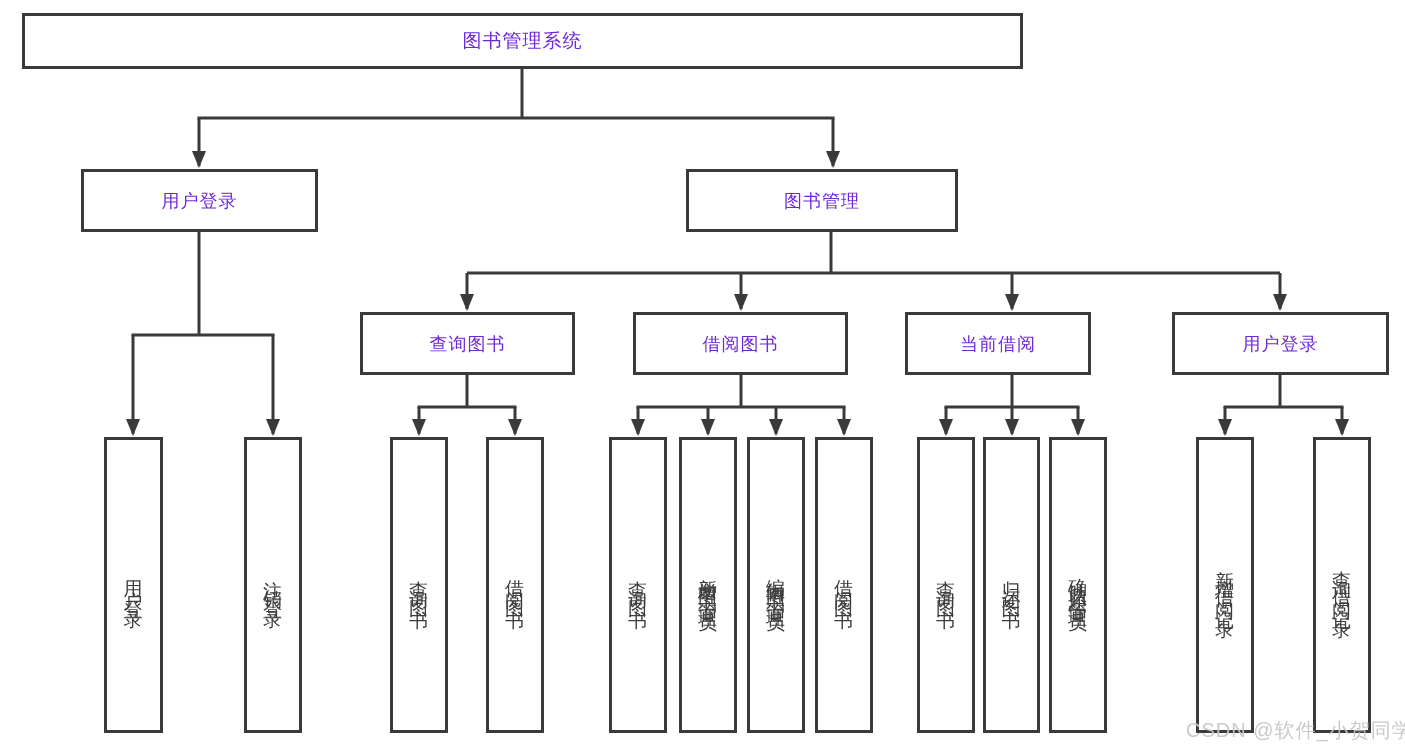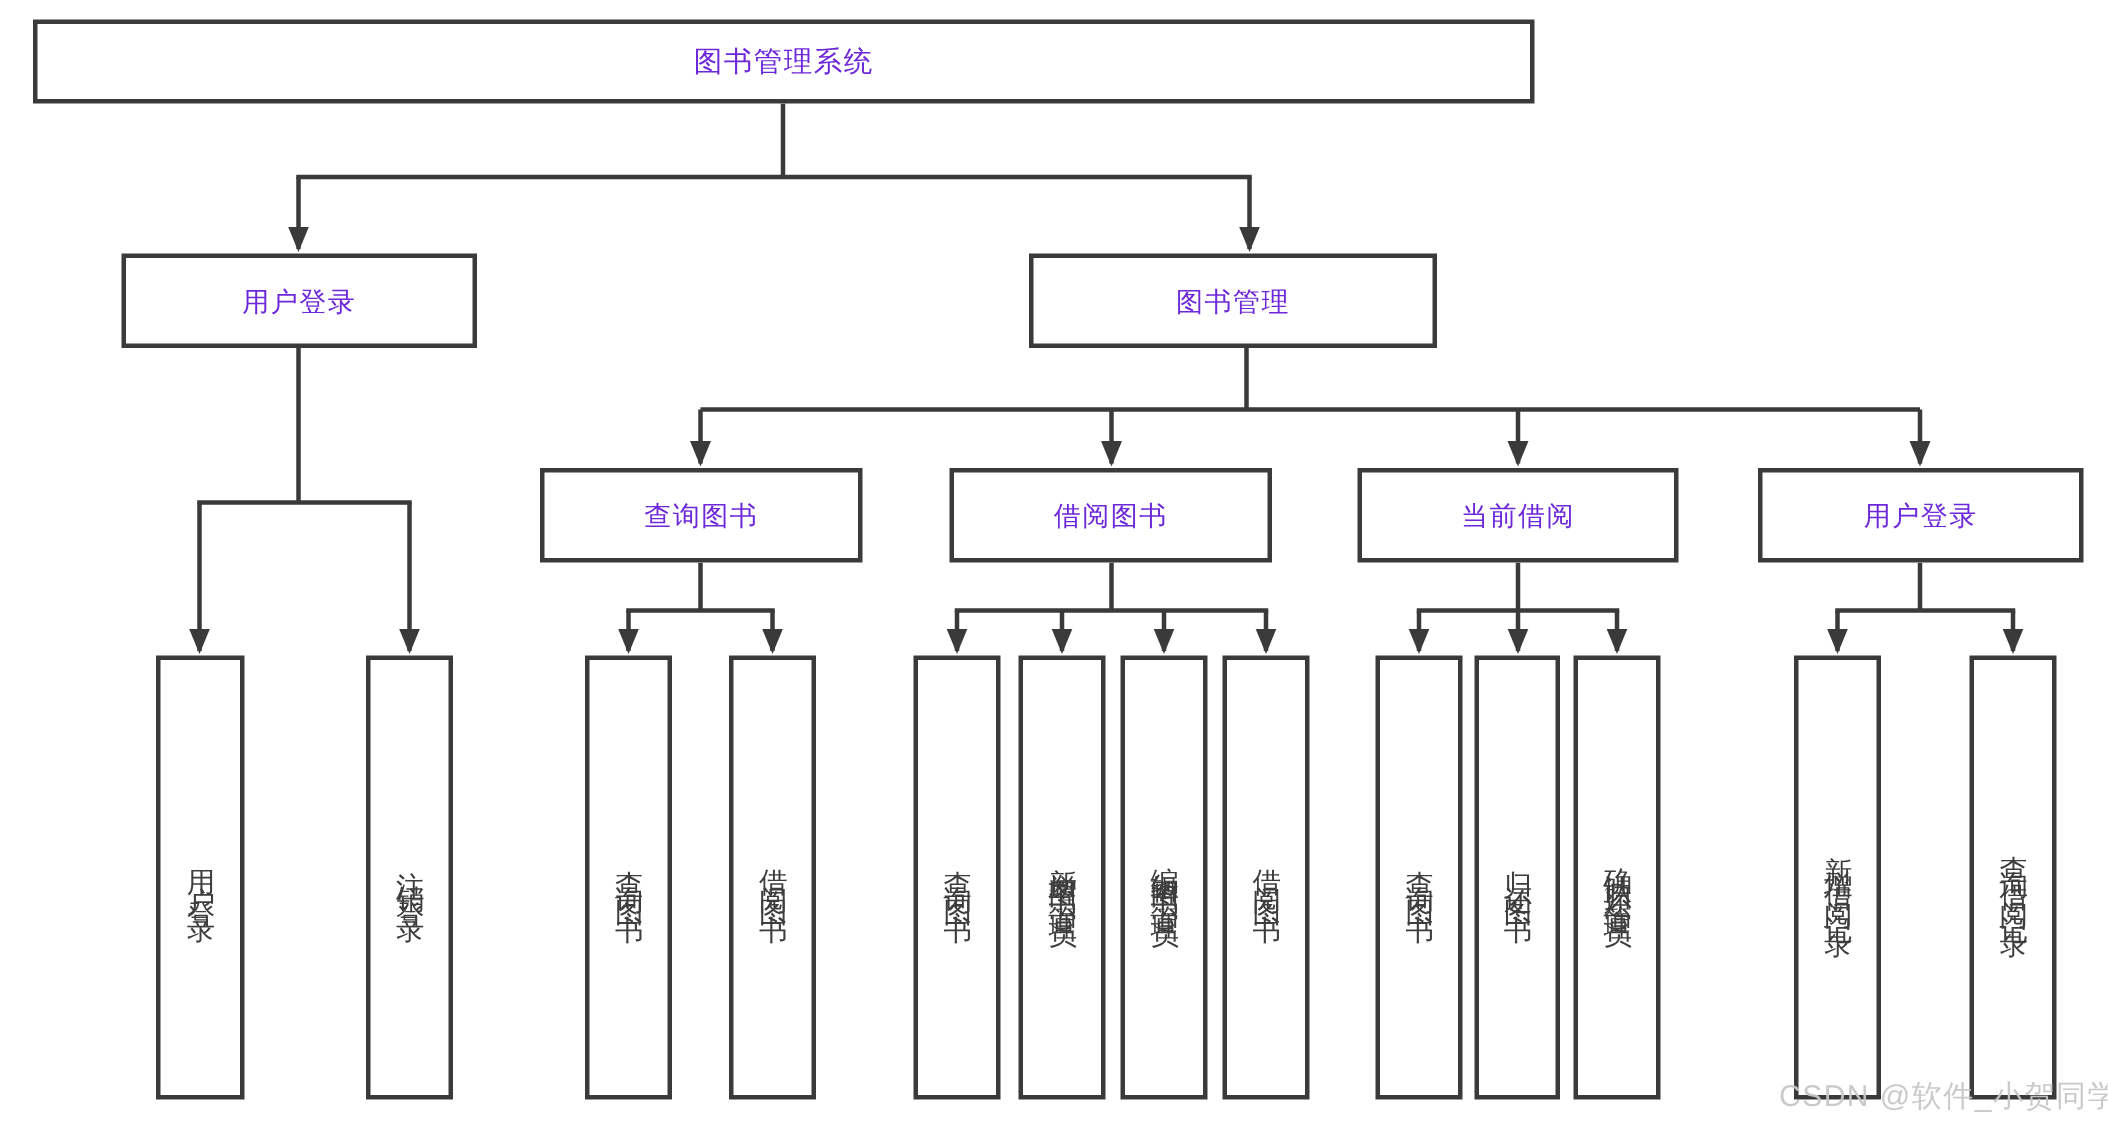--- a/index.html
+++ b/index.html
@@ -112,21 +112,21 @@
   <div class="box" style="left:686px; top:169px; width:272px; height:63px">
     <span class="lbl">图书管理</span>
   </div>
 
   <div class="box" style="left:360px; top:312px; width:215px; height:63px">
     <span class="lbl">查询图书</span>
   </div>
   <div class="box" style="left:633px; top:312px; width:215px; height:63px">
     <span class="lbl">借阅图书</span>
   </div>
-  <div class="box" style="left:905px; top:312px; width:214px; height:63px">
+  <div class="box" style="left:905px; top:312px; width:186px; height:63px">
     <span class="lbl">当前借阅</span>
   </div>
   <div class="box" style="left:1172px; top:312px; width:217px; height:63px">
     <span class="lbl">用户登录</span>
   </div>
 
   <div class="box v" style="left:104px; top:437px; width:59px; height:296px">
     <span class="vlbl">用户登录</span>
   </div>
   <div class="box v" style="left:244px; top:437px; width:58px; height:296px">

